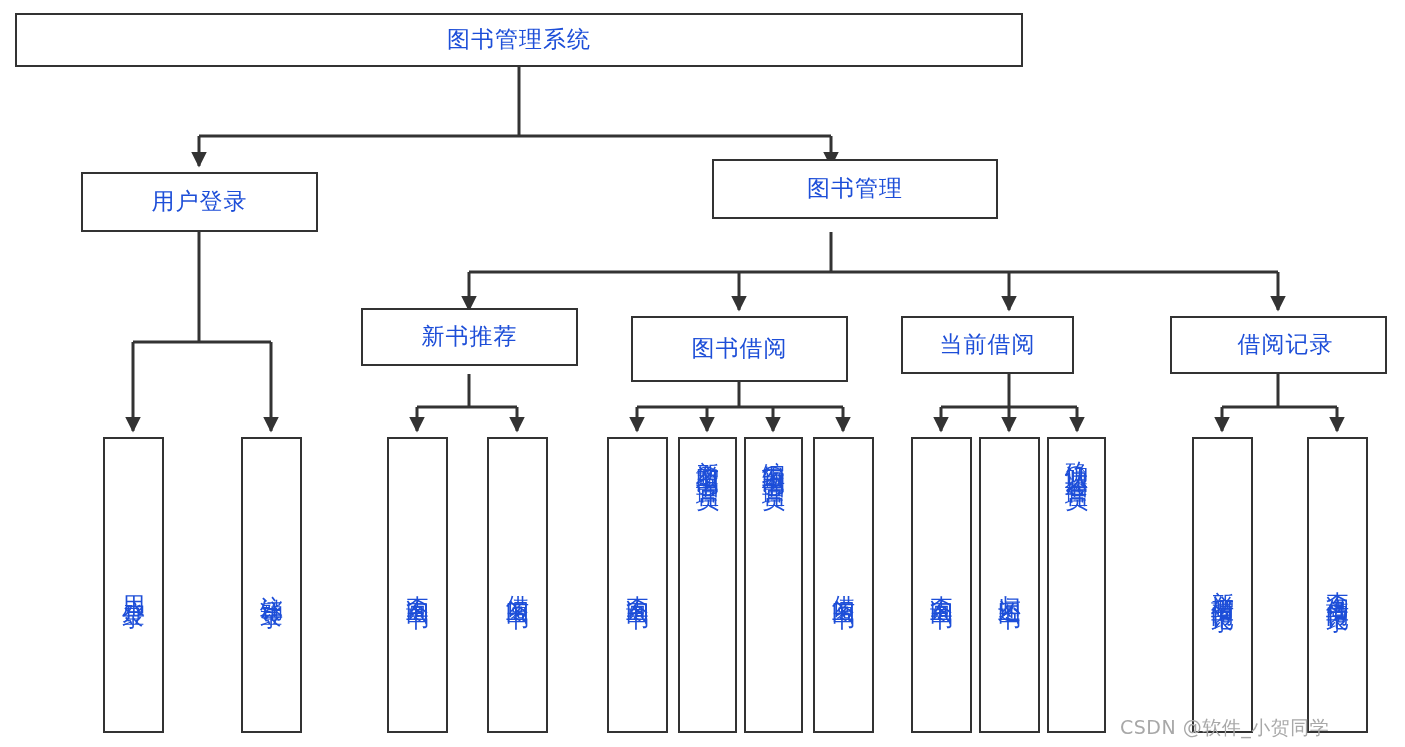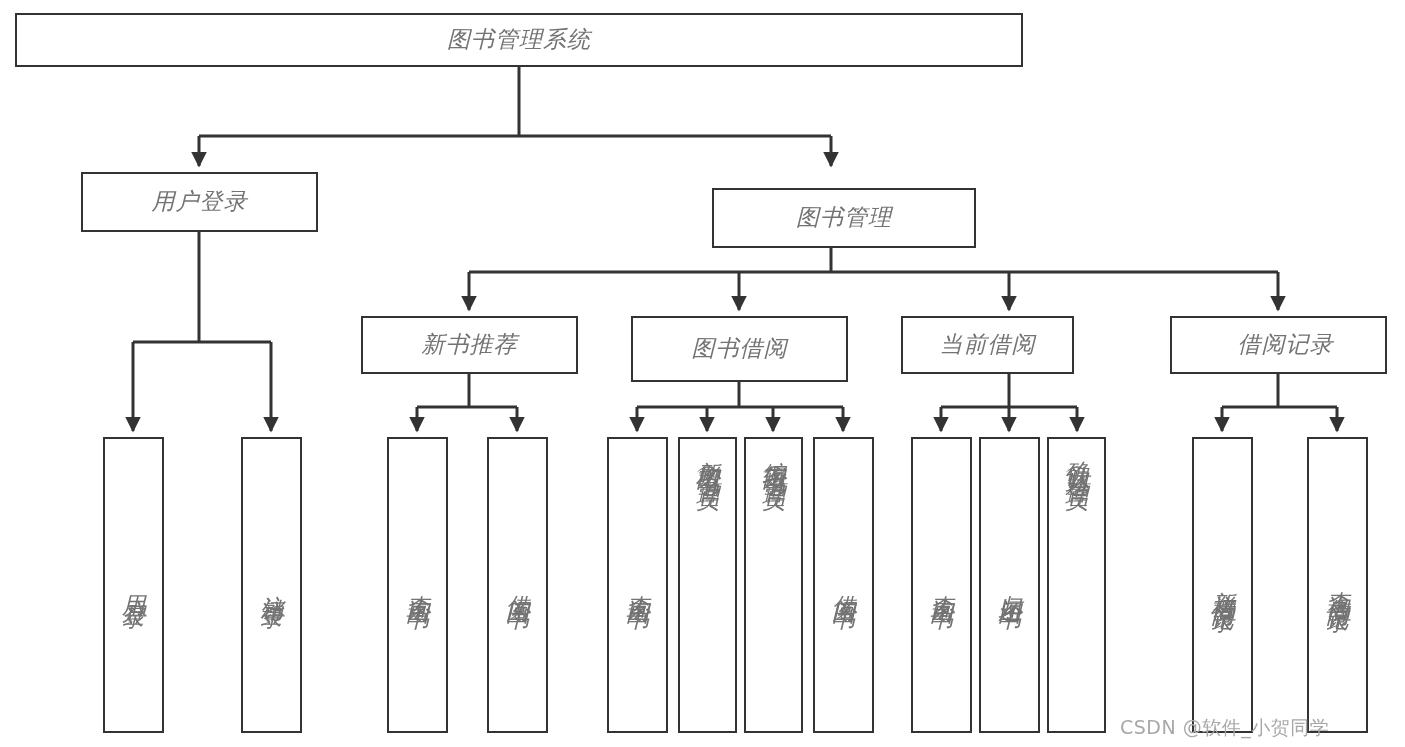--- a/index.html
+++ b/index.html
@@ -25,23 +25,22 @@
     height: 747px;
   }
   .node {
     position: absolute;
     box-sizing: border-box;
     border: 2.5px solid #333333;
     background: #ffffff;
     display: flex;
     align-items: center;
     justify-content: center;
-    color: #737373;
+    color: #1d4ed8;
     z-index: 3;
-    font-style: italic;
   }
   .node.horiz {
     font-size: 23px;
     letter-spacing: 1px;
   }
   .node.vert {
     writing-mode: vertical-rl;
     text-orientation: upright;
     font-size: 23px;
     letter-spacing: 4px;
@@ -122,25 +121,25 @@
     </g>
   </svg>
 
   <div class="node horiz" style="left:15px; top:13px; width:1008px; height:54px;">
     <span class="node-label">图书管理系统</span>
   </div>
 
   <div class="node horiz" style="left:81px; top:172px; width:237px; height:60px;">
     <span class="node-label">用户登录</span>
   </div>
-  <div class="node horiz" style="left:712px; top:188px; width:264px; height:60px;">
+  <div class="node horiz" style="left:712px; top:159px; width:286px; height:60px;">
     <span class="node-label">图书管理</span>
   </div>
 
-  <div class="node horiz" style="left:361px; top:316px; width:217px; height:58px;">
+  <div class="node horiz" style="left:361px; top:308px; width:217px; height:58px;">
     <span class="node-label">新书推荐</span>
   </div>
   <div class="node horiz" style="left:631px; top:316px; width:217px; height:66px;">
     <span class="node-label">图书借阅</span>
   </div>
   <div class="node horiz" style="left:901px; top:316px; width:173px; height:58px;">
     <span class="node-label">当前借阅</span>
   </div>
   <div class="node horiz" style="left:1170px; top:316px; width:217px; height:58px;padding-left:14px;">
     <span class="node-label">借阅记录</span>

